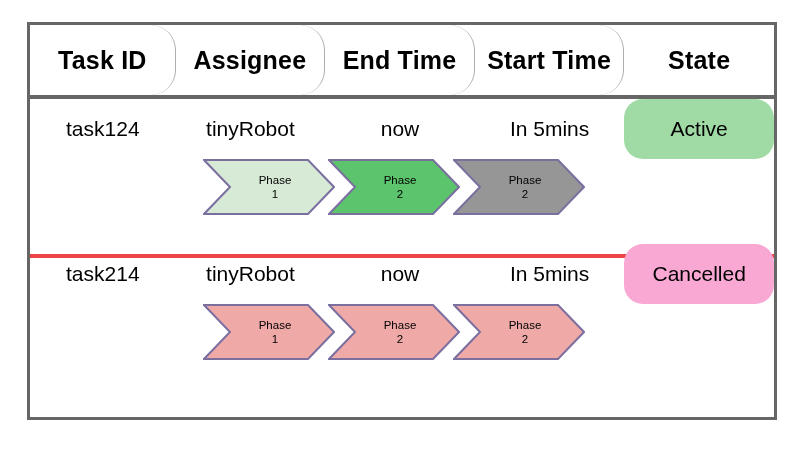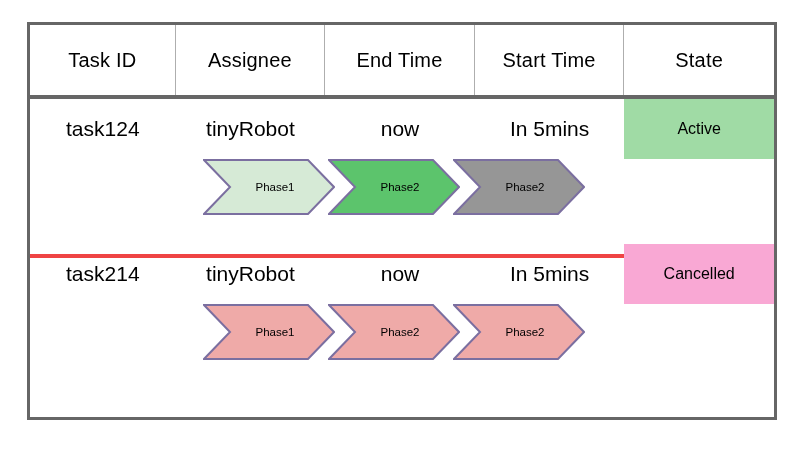--- a/index.html
+++ b/index.html
@@ -42,25 +42,26 @@
     height: 74px;
     box-sizing: border-box;
     border-bottom: 4px solid #666666;
     display: flex;
   }
   .header-cell {
     box-sizing: border-box;
     display: flex;
     align-items: center;
     justify-content: center;
-    font-size: 20px;
-    font-weight: normal;
+    font-size: 25px;
+    font-weight: bold;
     letter-spacing: 0.2px;
     border-right: 1px solid #aeaeae;
     height: 100%;
+    border-radius: 25px;
   }
   .header-cell:last-child {
     border-right: none;
   }
 
   
   .col-task   { width: 146px; }
   .col-assign { width: 150px; }
   .col-start  { width: 150px; }
   .col-end    { width: 150px; }
@@ -83,21 +84,22 @@
   }
   .value-cell {
     box-sizing: border-box;
     display: flex;
     align-items: center;
     justify-content: center;
     font-size: 21px;
     height: 100%;
   }
   .state-cell {
-    font-size: 16px;
+    font-size: 21px;
+    border-radius: 19px;
   }
   .state-active    { background: #a0dba5; }
   .state-cancelled { background: #f9a8d4; }
 
   
   .phase-strip {
     position: relative;
     height: 80px;
     margin-left: 173px;
     display: flex;
@@ -117,21 +119,21 @@
     top: 0;
     display: block;
   }
   .chevron .chev-label {
     position: absolute;
     left: 0;
     top: 0;
     width: 132px;
     height: 56px;
     display: flex;
-    flex-direction: row;
+    flex-direction: column;
     align-items: center;
     justify-content: center;
     font-size: 11.5px;
     line-height: 1.25;
     color: #000000;
     text-align: right;
     padding-left: 12px;
     box-sizing: border-box;
   }
   .chev-label .l2 { display: block; }

